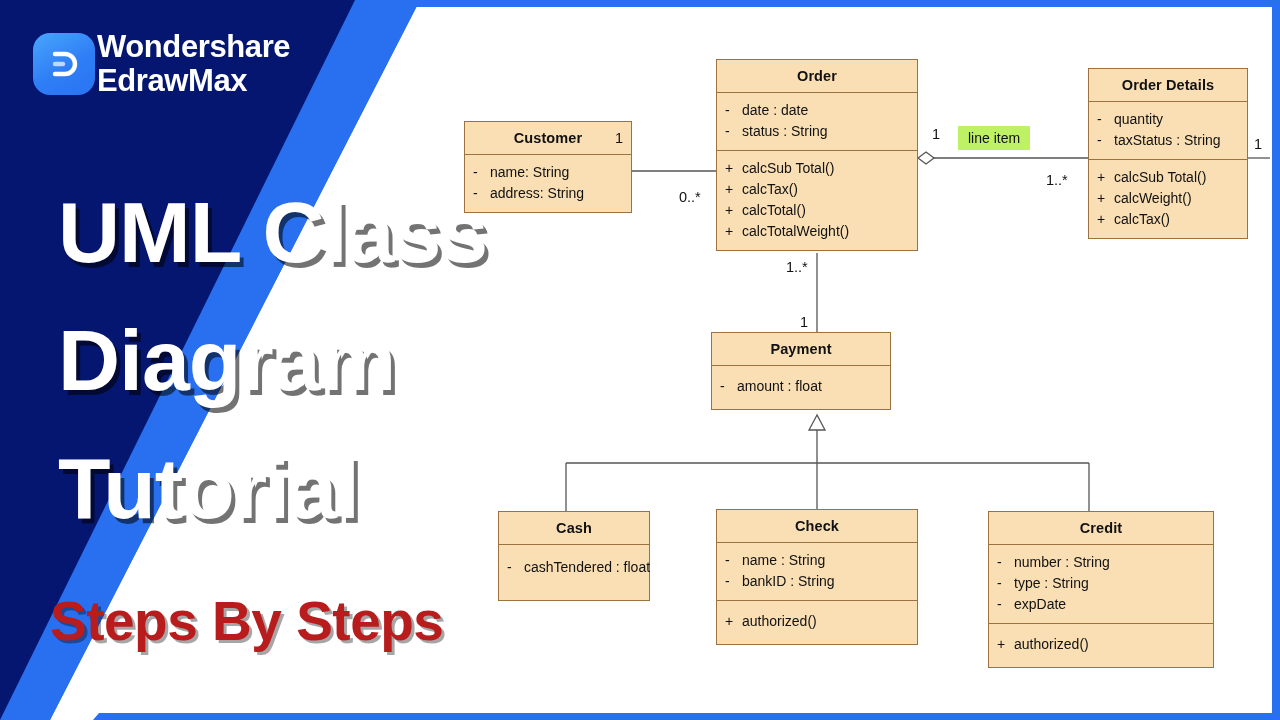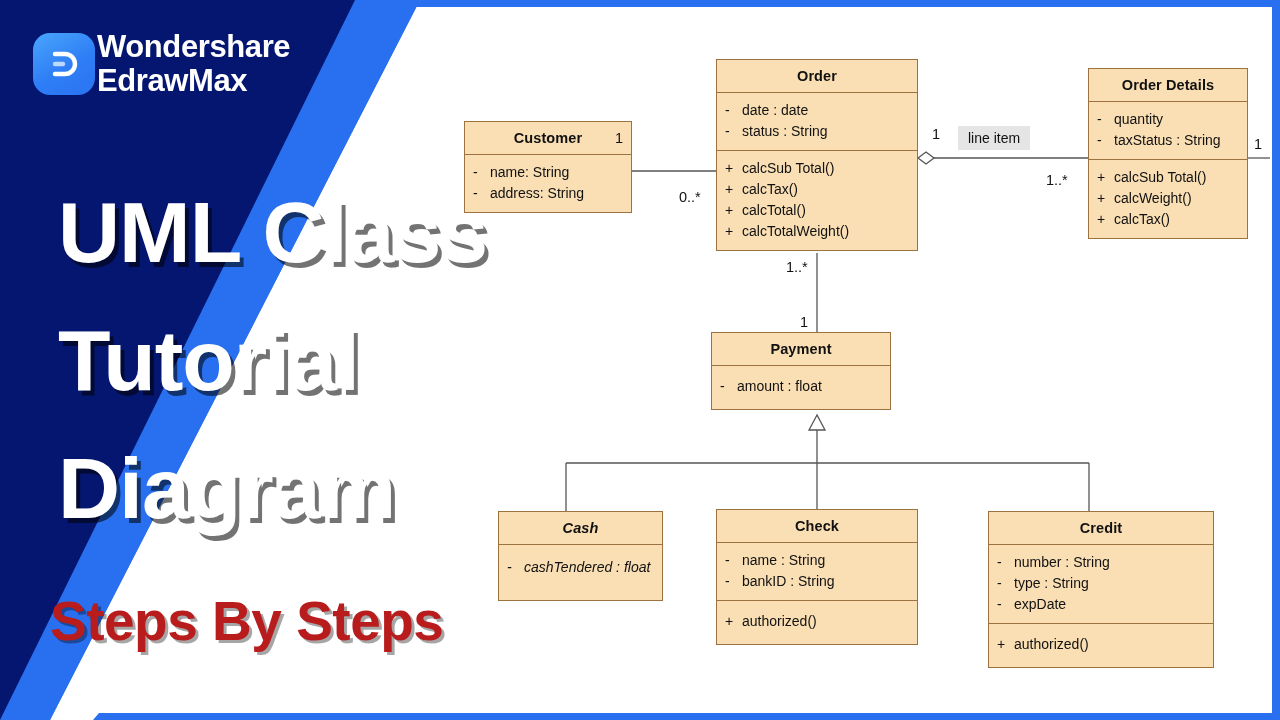--- a/index.html
+++ b/index.html
@@ -57,21 +57,21 @@
     padding:8px 4px 8px 4px; border-bottom:1px solid #9b7240;
     letter-spacing:0.1px;
   }
   .umlbox .uml-sec { padding:7px 10px 8px 8px; border-bottom:1px solid #9b7240; }
   .umlbox .uml-sec:last-child { border-bottom:none; }
   .umlbox .uml-row { display:flex; gap:6px; line-height:21px; font-size:14px; white-space:nowrap; }
   .umlbox .vis { width:11px; flex:0 0 11px; text-align:left; }
 
   .mult { position:absolute; font-size:14.5px; color:#111111; white-space:nowrap; }
   .assoc-label {
-    position:absolute; background:#e5e5e5; color:#111111;
+    position:absolute; background:#bef264; color:#111111;
     font-size:14px; padding:4px 10px; white-space:nowrap;
   }
   svg.links { position:absolute; left:0; top:0; width:1280px; height:720px; overflow:visible; }
 </style>
 </head>
 <body>
 
 <div id="stage">
 
   <div class="bg-white"></div>
@@ -177,21 +177,21 @@
     <div class="umlbox" style="left:711px; top:332px; width:180px;">
       <div class="uml-title">Payment</div>
       <div class="uml-sec" style="padding-top:10px; padding-bottom:12px;">
         <div class="uml-row">
           <span class="vis">-</span>
           <span>amount : float</span>
         </div>
       </div>
     </div>
 
-    <div class="umlbox" style="left:498px; top:511px; width:165px;font-style:italic;">
+    <div class="umlbox" style="left:498px; top:511px; width:152px;">
       <div class="uml-title">Cash</div>
       <div class="uml-sec" style="padding-top:12px; padding-bottom:22px;">
         <div class="uml-row">
           <span class="vis">-</span>
           <span>cashTendered : float</span>
         </div>
       </div>
     </div>
 
     <div class="umlbox" style="left:716px; top:509px; width:202px;">
@@ -262,20 +262,20 @@
         </svg>
       </div>
       <div class="logo-text">
         <div>Wondershare</div>
         <div>EdrawMax</div>
       </div>
     </div>
 
     <div class="headline">
       <div>UML Class</div>
+      <div>Diagram</div>
       <div>Tutorial</div>
-      <div>Diagram</div>
     </div>
 
     <div class="subline">Steps By Steps</div>
   </div>
 
 </div>
 
 </body></html>

